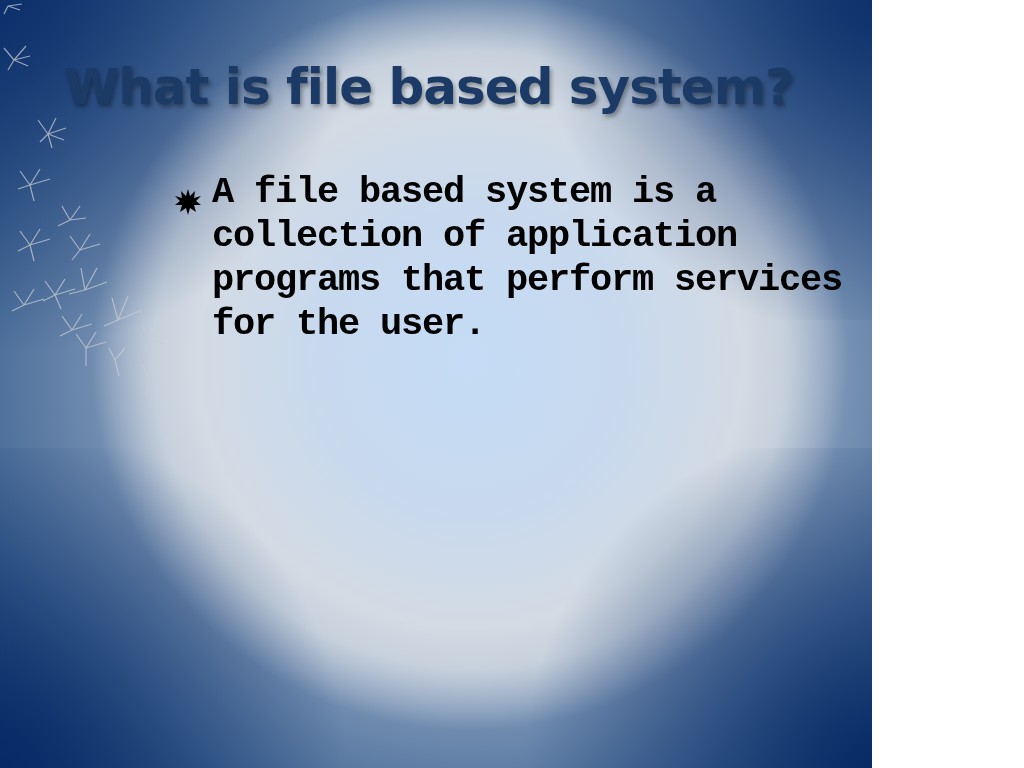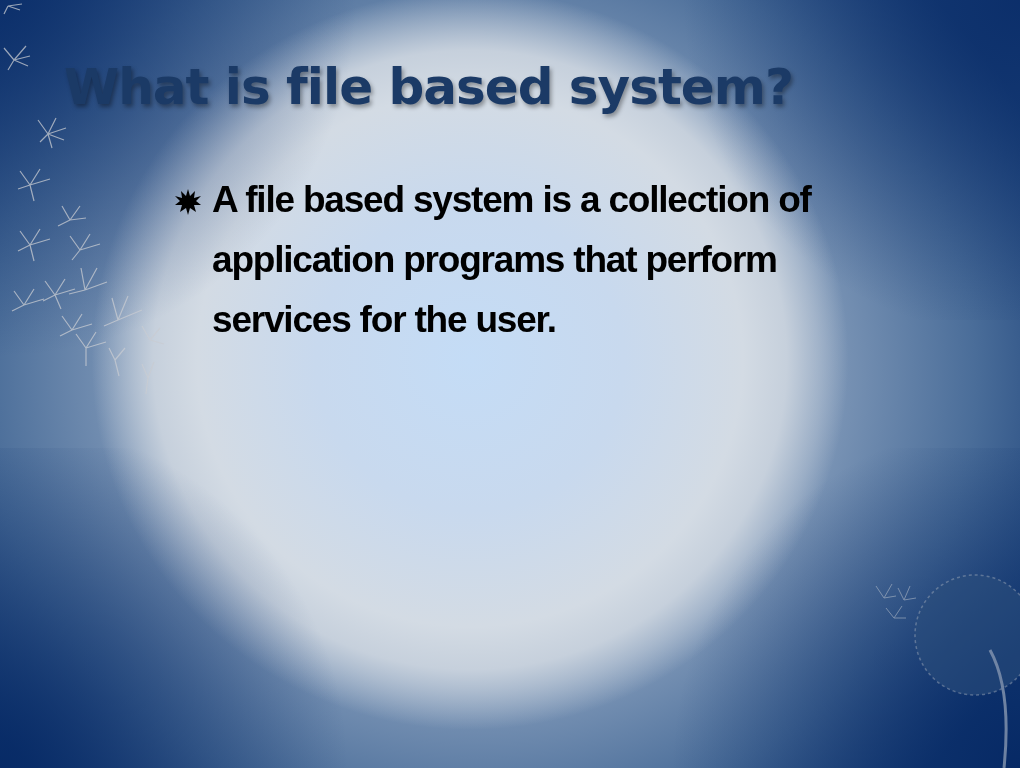--- a/index.html
+++ b/index.html
@@ -4,21 +4,21 @@
   <style>
     html, body {
       margin: 0;
       padding: 0;
       width: 1024px;
       height: 768px;
       overflow: hidden;
     }
     .slide {
       position: relative;
-      width: 1020px;
+      width: 872px;
       height: 768px;
       overflow: hidden;
       background:
         radial-gradient(ellipse 440px 430px at 470px 360px,
           #c4dcf6 0%,
           #c8d9ee 35%,
           #d3dbe4 62%,
           #c6d0dc 72%,
           rgba(150,170,195,0.0) 86%),
         radial-gradient(ellipse 620px 560px at 480px 380px,
@@ -63,24 +63,24 @@
       top: 170px;
       width: 740px;
       margin: 0;
       padding: 0;
       list-style: none;
     }
     .bullet {
       position: relative;
       padding-left: 40px;
       margin-bottom: 20px;
-      font-family: Liberation Sans, sans-serif;
+      font-family: Liberation Mono, monospace;
       font-weight: bold;
       font-size: 37px;
-      line-height: 60px;
+      line-height: 44px;
       letter-spacing: -1.2px;
       color: #000;
     }
     .bullet .marker {
       position: absolute;
       left: 2px;
       top: 18px;
       width: 28px;
       height: 28px;
     }

